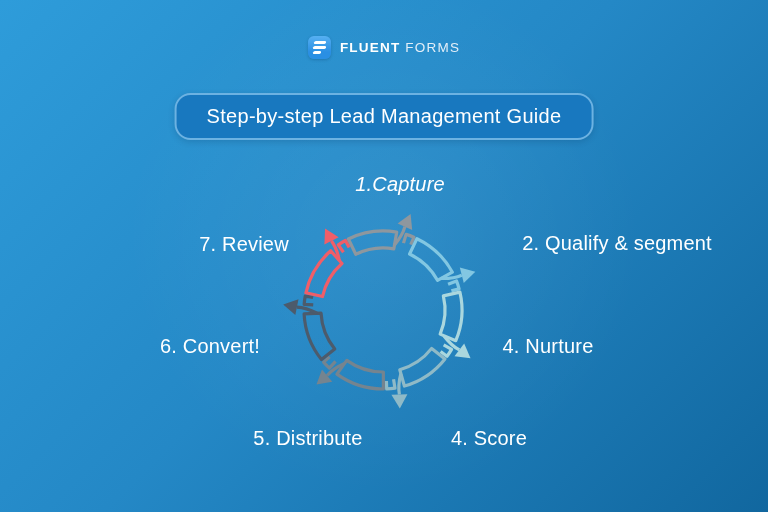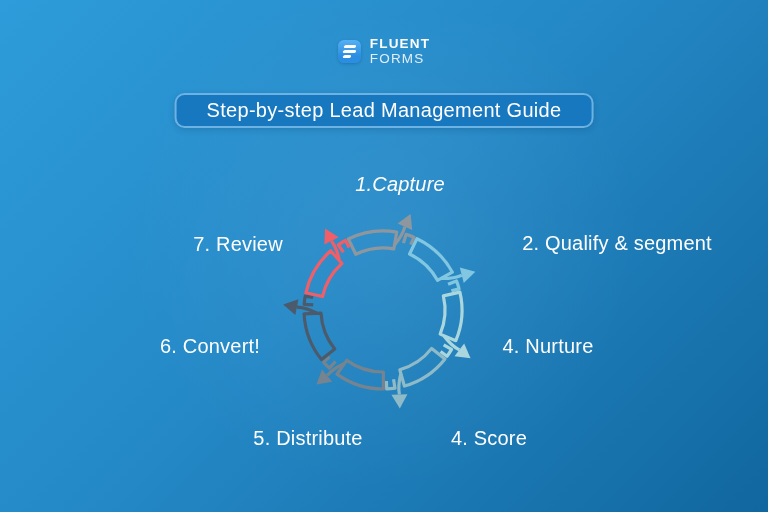--- a/index.html
+++ b/index.html
@@ -25,48 +25,48 @@
   .logo-icon{
     width:23px;height:23px;border-radius:6px;
     background:linear-gradient(180deg,#56b0f2 0%, var(--brand_icon) 70%);
     display:flex;flex-direction:column;align-items:center;justify-content:center;gap:2px;
     box-shadow:0 1px 3px rgba(0,40,80,.25);
   }
   .logo-icon .bar{display:block;height:3px;border-radius:1.5px;background:#fff;transform:skewX(-18deg);}
   .logo-icon .b1{width:12px;transform:skewX(-18deg) translateX(1px);}
   .logo-icon .b2{width:13px;}
   .logo-icon .b3{width:8px;transform:skewX(-18deg) translateX(-2px);}
-  .logo-text{font-size:13.5px;letter-spacing:1.2px;display:flex;align-items:flex-start;flex-direction:column;}
+  .logo-text{font-size:13.5px;letter-spacing:1.2px;display:flex;gap:5px;align-items:center;}
   .logo-text .bold{font-weight:bold;color:#ffffff;}
   .logo-text .light{font-weight:normal;color:#e3eef8;}
   
   .title-pill{
     position:absolute;top:93px;left:50%;transform:translateX(-50%);
     background:var(--title_box_bg);
     border:2px solid var(--title_box_border);
-    border-radius:10px;
-    padding:4px 30px;
+    border-radius:16px;
+    padding:10px 30px;
     font-size:20px;letter-spacing:.3px;white-space:nowrap;
     color:var(--text);
     box-shadow:0 2px 6px rgba(0,40,80,.18);
   }
   
   .cycle-svg{position:absolute;left:268px;top:195px;width:230px;height:230px;overflow:visible;}
   
   .step-label{
     position:absolute;transform:translate(-50%,-50%);
     font-size:20px;font-weight:500;letter-spacing:.2px;white-space:nowrap;color:var(--text);
   }
   .lbl-1{left:400px;top:184px;font-style:italic;}
   .lbl-2{left:579px;top:243px;margin-left:38px;}
   .lbl-3{left:548px;top:346px;}
   .lbl-4{left:474px;top:438px;margin-left:15px;}
   .lbl-5{left:308px;top:438px;}
   .lbl-6{left:210px;top:346px;}
-  .lbl-7{left:238px;top:244px;}
+  .lbl-7{left:244px;top:244px;}
 </style>
 </head>
 <body>
 
 <div class="canvas">
 
   <div class="logo">
     <span class="logo-icon">
       <i class="bar b1"></i>
         <i class="bar b2"></i>

